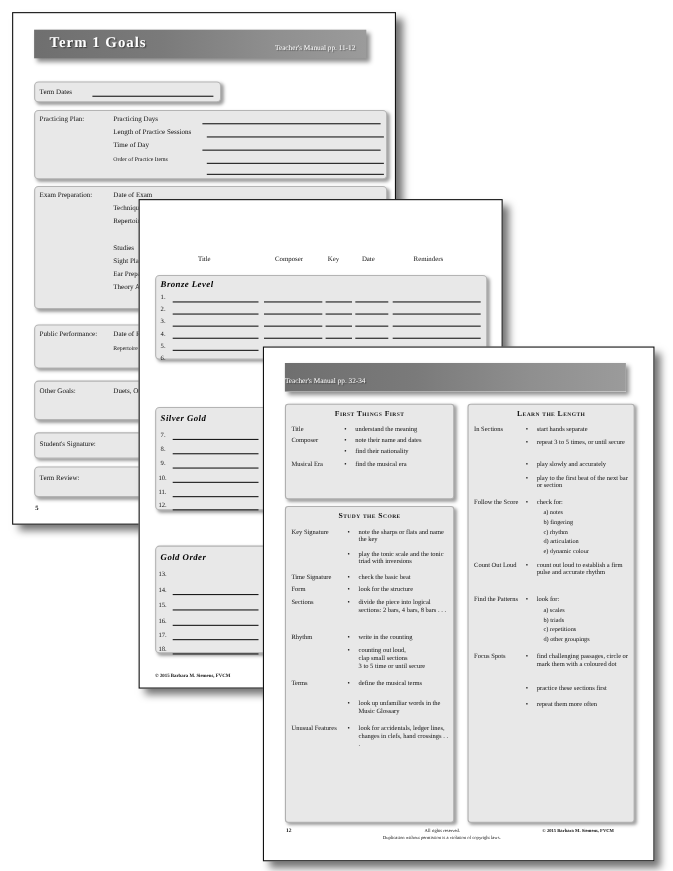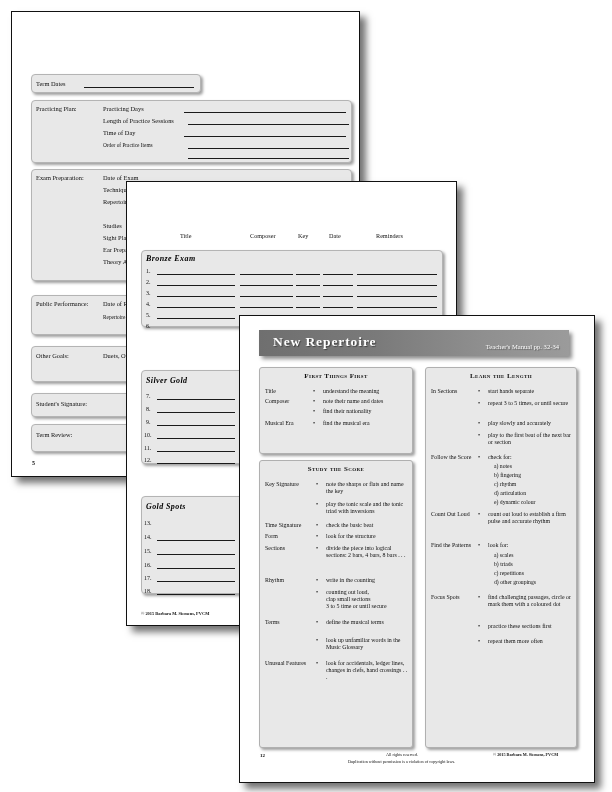--- a/index.html
+++ b/index.html
@@ -65,20 +65,24 @@
 
   .foot{position:absolute;font-size:5px;color:#111;white-space:nowrap;}
   .pg{position:absolute;font-size:6px;color:#111;font-weight:bold;}
 </style>
 </head>
 <body>
 
 <div class="stage">
 
   <div class="sheet" style="left:11px;top:11px;width:347px;height:464px;">
+    <div class="bar" style="left:19px;top:15px;right:26px;width:auto;">
+      <span class="ttl">Term 1 Goals</span>
+      <span class="ref">Teacher's Manual pp. 11-12</span>
+    </div>
 
     <div class="box" style="left:19px;top:62px;width:168px;height:17px;"></div>
     <span class="lbl" style="left:24px;top:68px;">Term Dates</span>
     <div class="rule" style="left:72px;top:75px;width:110px;"></div>
 
     <div class="box" style="left:19px;top:88px;width:319px;height:61px;"></div>
     <span class="lbl" style="left:24px;top:93px;">Practicing Plan:</span>
     <span class="lbl" style="left:91px;top:93px;">Practicing Days</span>
     <div class="rule" style="left:172px;top:100px;width:162px;"></div>
     <span class="lbl" style="left:91px;top:105px;">Length of Practice Sessions</span>
@@ -120,21 +124,21 @@
 
   <div class="sheet" style="left:126px;top:181px;width:329px;height:443px;">
 
     <span class="colhead" style="left:53px;top:50px;">Title</span>
     <span class="colhead" style="left:123px;top:50px;">Composer</span>
     <span class="colhead" style="left:171px;top:50px;">Key</span>
     <span class="colhead" style="left:202px;top:50px;">Date</span>
     <span class="colhead" style="left:249px;top:50px;">Reminders</span>
 
     <div class="box" style="left:14px;top:68px;width:300px;height:75px;"></div>
-    <span class="lvl" style="left:19px;top:72px;">Bronze Exam</span>
+    <span class="lvl" style="left:19px;top:72px;">Bronze Level</span>
     <span class="num" style="left:19px;top:86px;">1.</span>
     <span class="num" style="left:19px;top:97px;">2.</span>
     <span class="num" style="left:19px;top:108px;">3.</span>
     <span class="num" style="left:19px;top:119px;">4.</span>
     <span class="num" style="left:19px;top:130px;">5.</span>
     <div class="rule" style="left:30px;top:92px;width:78px;"></div>
     <div class="rule" style="left:113px;top:92px;width:53px;"></div>
     <div class="rule" style="left:169px;top:92px;width:24px;"></div>
     <div class="rule" style="left:196px;top:92px;width:30px;"></div>
     <div class="rule" style="left:230px;top:92px;width:80px;"></div>
@@ -174,21 +178,21 @@
     <div class="rule" style="left:113px;top:230px;width:53px;"></div>
     <div class="rule" style="left:30px;top:243px;width:78px;"></div>
     <div class="rule" style="left:113px;top:243px;width:53px;"></div>
     <div class="rule" style="left:30px;top:256px;width:78px;"></div>
     <div class="rule" style="left:113px;top:256px;width:53px;"></div>
     <div class="rule" style="left:30px;top:269px;width:78px;"></div>
     <div class="rule" style="left:113px;top:269px;width:53px;"></div>
     <div class="rule" style="left:30px;top:281px;width:78px;"></div>
 
     <div class="box" style="left:14px;top:314px;width:300px;height:96px;"></div>
-    <span class="lvl" style="left:19px;top:320px;">Gold Spots</span>
+    <span class="lvl" style="left:19px;top:320px;">Gold Order</span>
     <span class="num" style="left:17px;top:338px;">13.</span>
     <span class="num" style="left:17px;top:352px;">14.</span>
     <span class="num" style="left:17px;top:366px;">15.</span>
     <span class="num" style="left:17px;top:380px;">16.</span>
     <span class="num" style="left:17px;top:393px;">17.</span>
     <span class="num" style="left:17px;top:406px;">18.</span>
     <div class="rule" style="left:30px;top:358px;width:78px;"></div>
     <div class="rule" style="left:113px;top:358px;width:53px;"></div>
     <div class="rule" style="left:30px;top:372px;width:78px;"></div>
     <div class="rule" style="left:113px;top:372px;width:53px;"></div>
@@ -196,21 +200,20 @@
     <div class="rule" style="left:113px;top:386px;width:53px;"></div>
     <div class="rule" style="left:30px;top:399px;width:78px;"></div>
     <div class="rule" style="left:113px;top:399px;width:53px;"></div>
     <div class="rule" style="left:30px;top:412px;width:78px;"></div>
 
     <span class="foot" style="left:14px;top:429px;font-size:4.4px;font-weight:bold;">© 2015 Barbara M. Siemens, FVCM</span>
   </div>
 
   <div class="sheet" style="left:239px;top:315px;width:354px;height:466px;">
     <div class="bar" style="left:19px;top:14px;right:25px;width:auto;">
-      <span class="ttl">New Repertoire</span>
       <span class="ref">Teacher's Manual pp. 32-34</span>
     </div>
 
     <div class="panel" style="left:19px;top:144px;width:152px;height:286px;">
       <div class="ptitle">Study the Score</div>
 
       <span class="rowlabel" style="left:5px;top:20px;">Key Signature</span>
       <span class="bullet" style="left:56px;top:20px;">•</span>
       <span class="btext" style="left:66px;top:20px;width:84px;">note the sharps or flats and name the key</span>
       <span class="bullet" style="left:56px;top:40px;">•</span>

